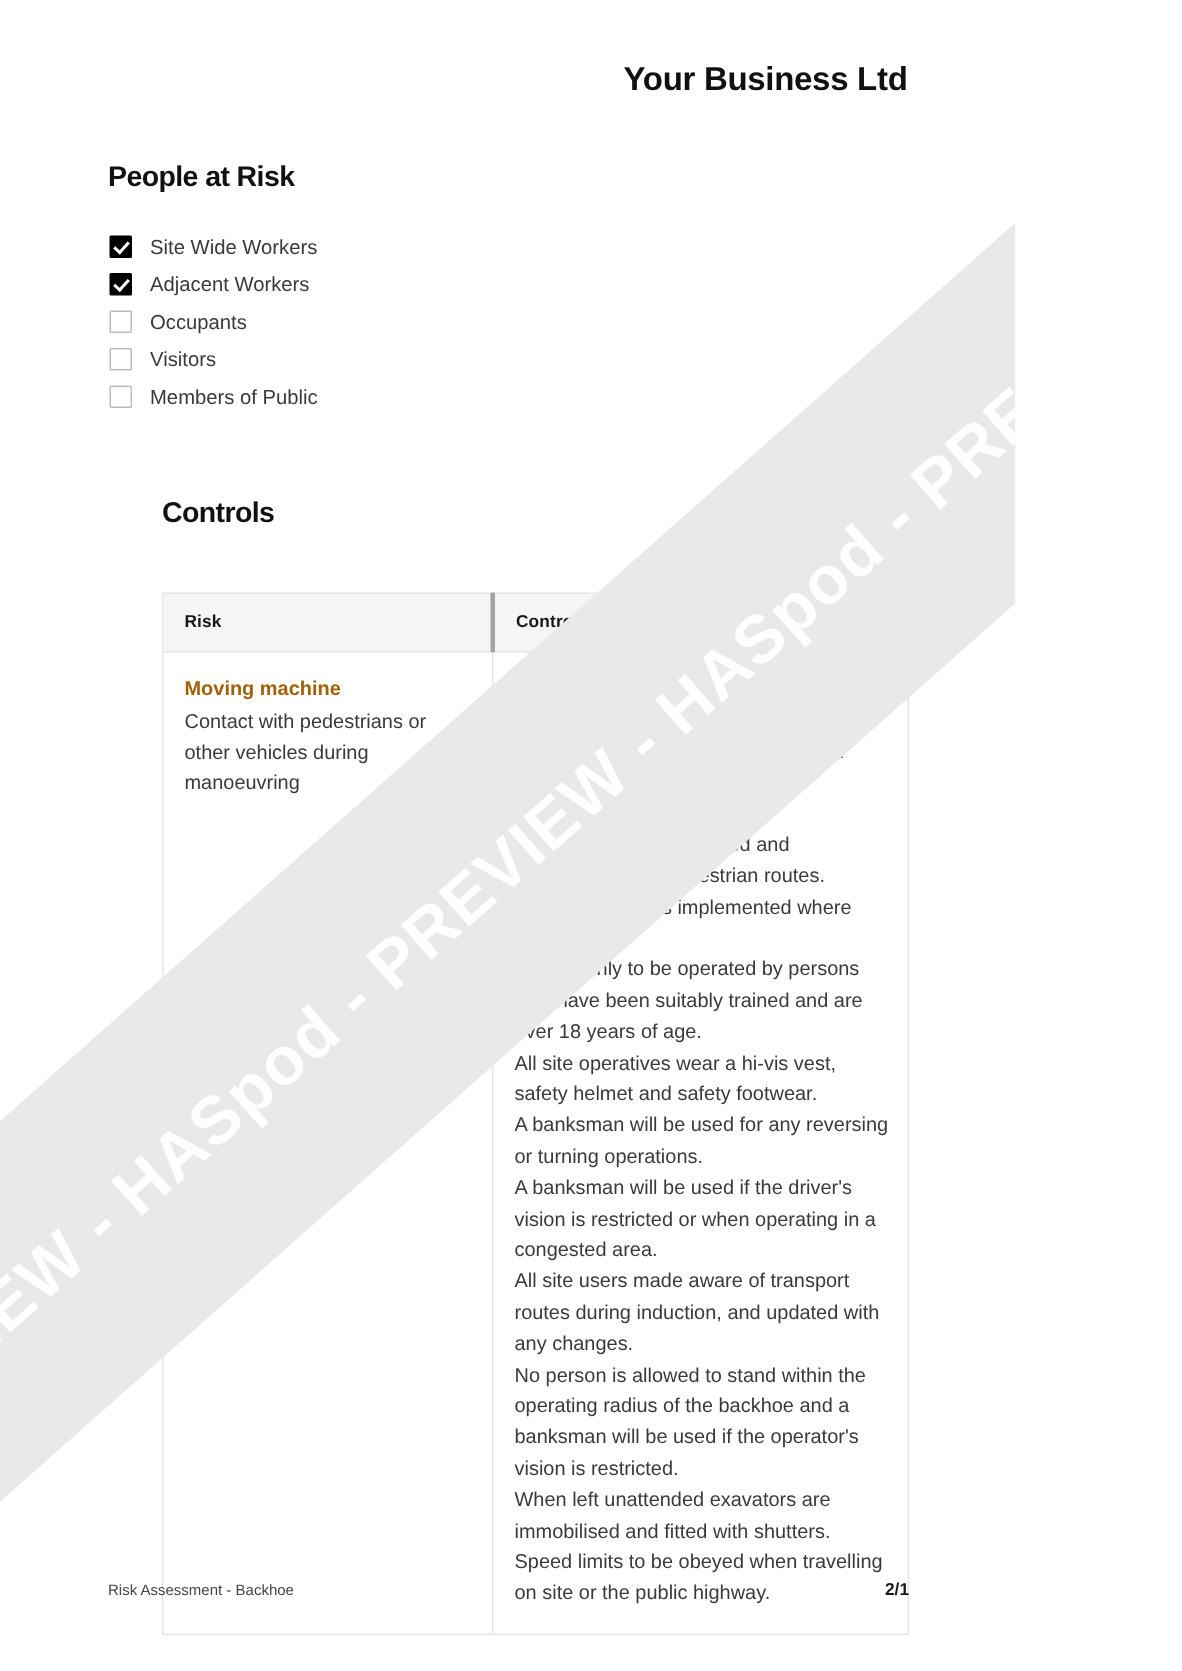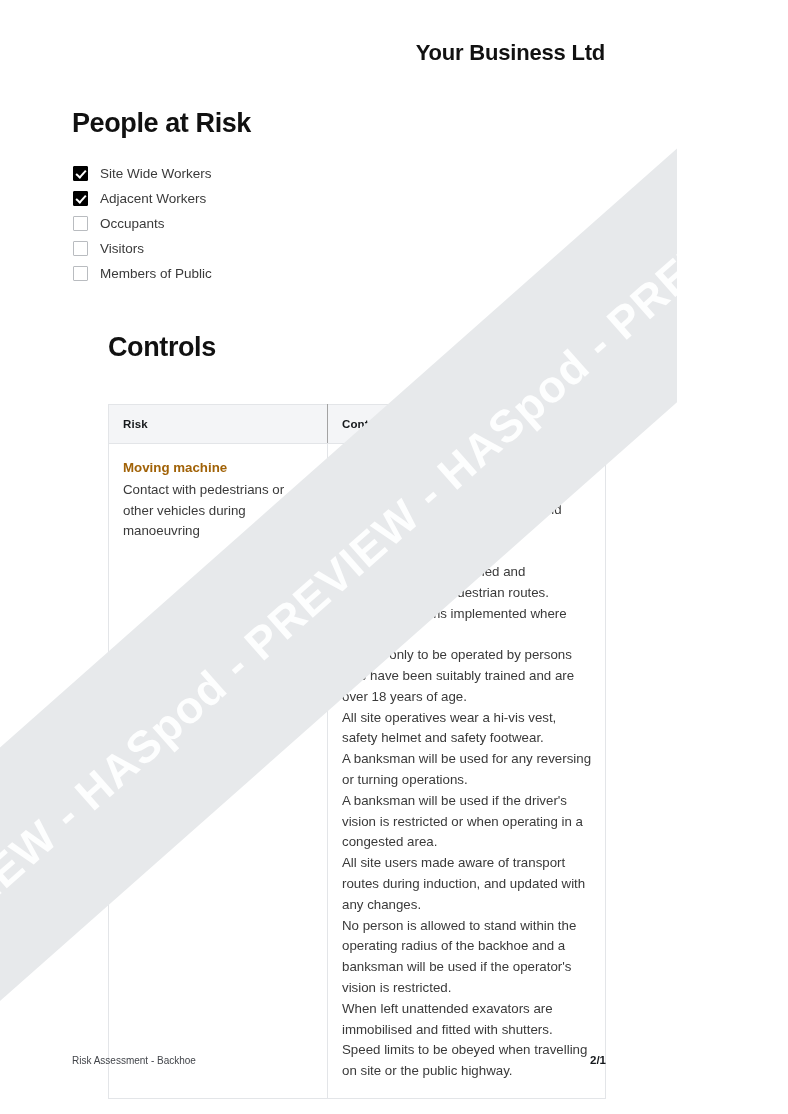--- a/index.html
+++ b/index.html
@@ -64,21 +64,21 @@
   }
   .company-name {
     font-size: 22px;
     font-weight: 700;
     color: #111111;
     letter-spacing: -0.2px;
   }
 
   
   .section-title {
-    font-size: 27px;
+    font-size: 19px;
     font-weight: 700;
     color: #111111;
     letter-spacing: -0.4px;
     margin: 0;
   }
 
   #people-section {
     position: absolute;
     top: 108px;
     left: 72px;
@@ -138,21 +138,21 @@
   .controls-table {
     margin-top: 41px;
     width: 100%;
     border-collapse: collapse;
     border: 1px solid #e3e5e8;
     table-layout: fixed;
   }
   .controls-table thead th {
     background: #f4f5f7;
     border-bottom: 1px solid #e3e5e8;
-    border-right: 1px solid #a3a3a3;
+    border-right: 3px solid #a3a3a3;
     text-align: left;
     font-size: 11.5px;
     font-weight: 700;
     color: #15181b;
     padding: 13px 0 13px 14px;
     letter-spacing: 0.1px;
   }
   .controls-table thead th:last-child {
     border-right: none;
   }

